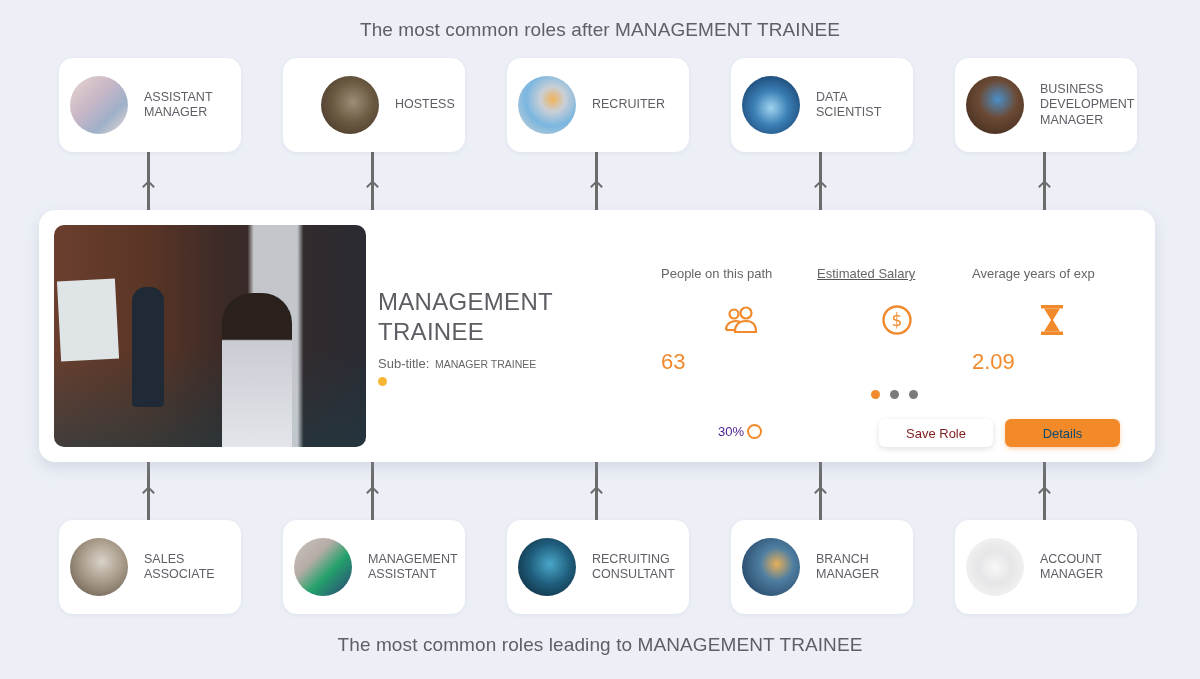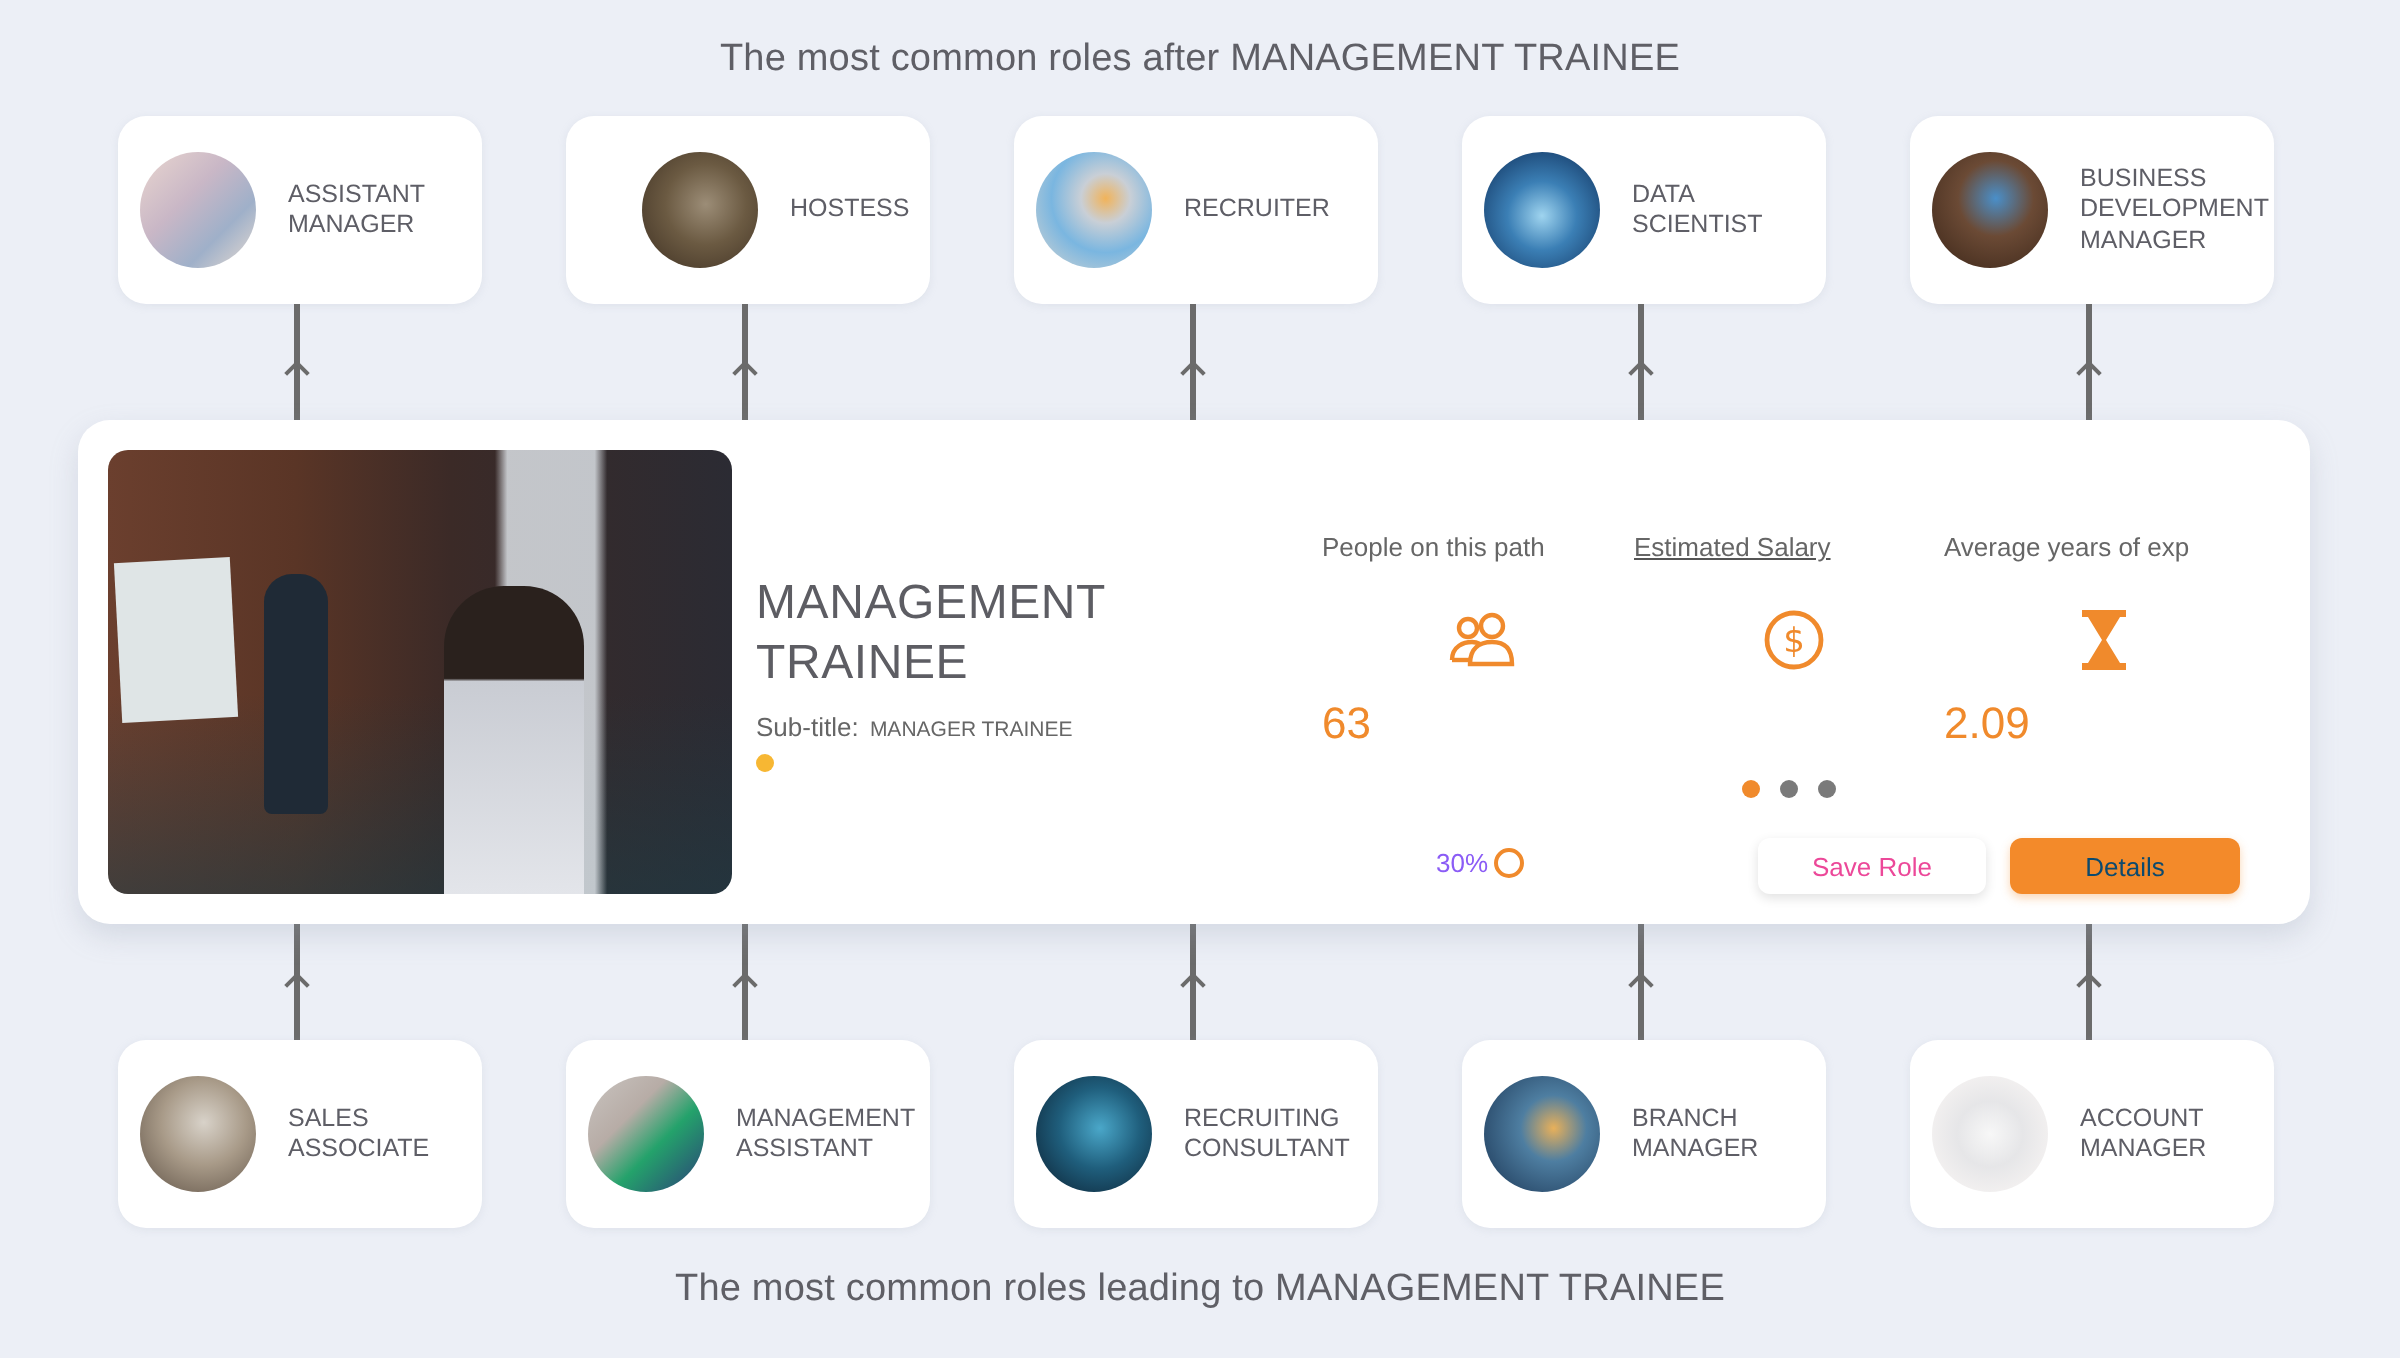--- a/index.html
+++ b/index.html
@@ -72,30 +72,30 @@
     display: flex; align-items: center; justify-content: center;
   }
   .stat .stat-value {
     margin-top: 12px; font-size: 22px; color: #f08a2c;
   }
   .pager { position: absolute; left: 832px; top: 180px; display: flex; gap: 10px; }
   .pager span { width: 9px; height: 9px; border-radius: 50%; background: #7a7a7a; display: block; cursor: pointer; }
   .pager span.active { background: #f08a2c; }
   .progress {
     position: absolute; left: 679px; top: 214px; display: flex; align-items: center;
-    font-size: 13px; color: #8b5cf6; cursor: pointer;
+    font-size: 13px; color: #4c1d95; cursor: pointer;
   }
   .progress .ring {
     width: 15px; height: 15px; border: 2px solid #f08a2c; border-radius: 50%; margin-left: 3px;
   }
   .btn-save {
     position: absolute; left: 840px; top: 209px; width: 114px; height: 28px;
     background: #fff; border-radius: 6px; border: none;
     box-shadow: 0 2px 6px rgba(0,0,0,0.12);
-    color: #ec4899; font-size: 13px; font-family: "Liberation Sans", sans-serif; cursor: pointer;
+    color: #7f1d1d; font-size: 13px; font-family: "Liberation Sans", sans-serif; cursor: pointer;
   }
   .btn-details {
     position: absolute; left: 966px; top: 209px; width: 115px; height: 28px;
     background: #f38a2a; border-radius: 6px; border: none;
     box-shadow: 0 2px 5px rgba(240,138,44,0.35);
     color: #0c4a6e; font-size: 13px; font-family: "Liberation Sans", sans-serif; cursor: pointer;
   }
 </style>
 </head>
 <body>

